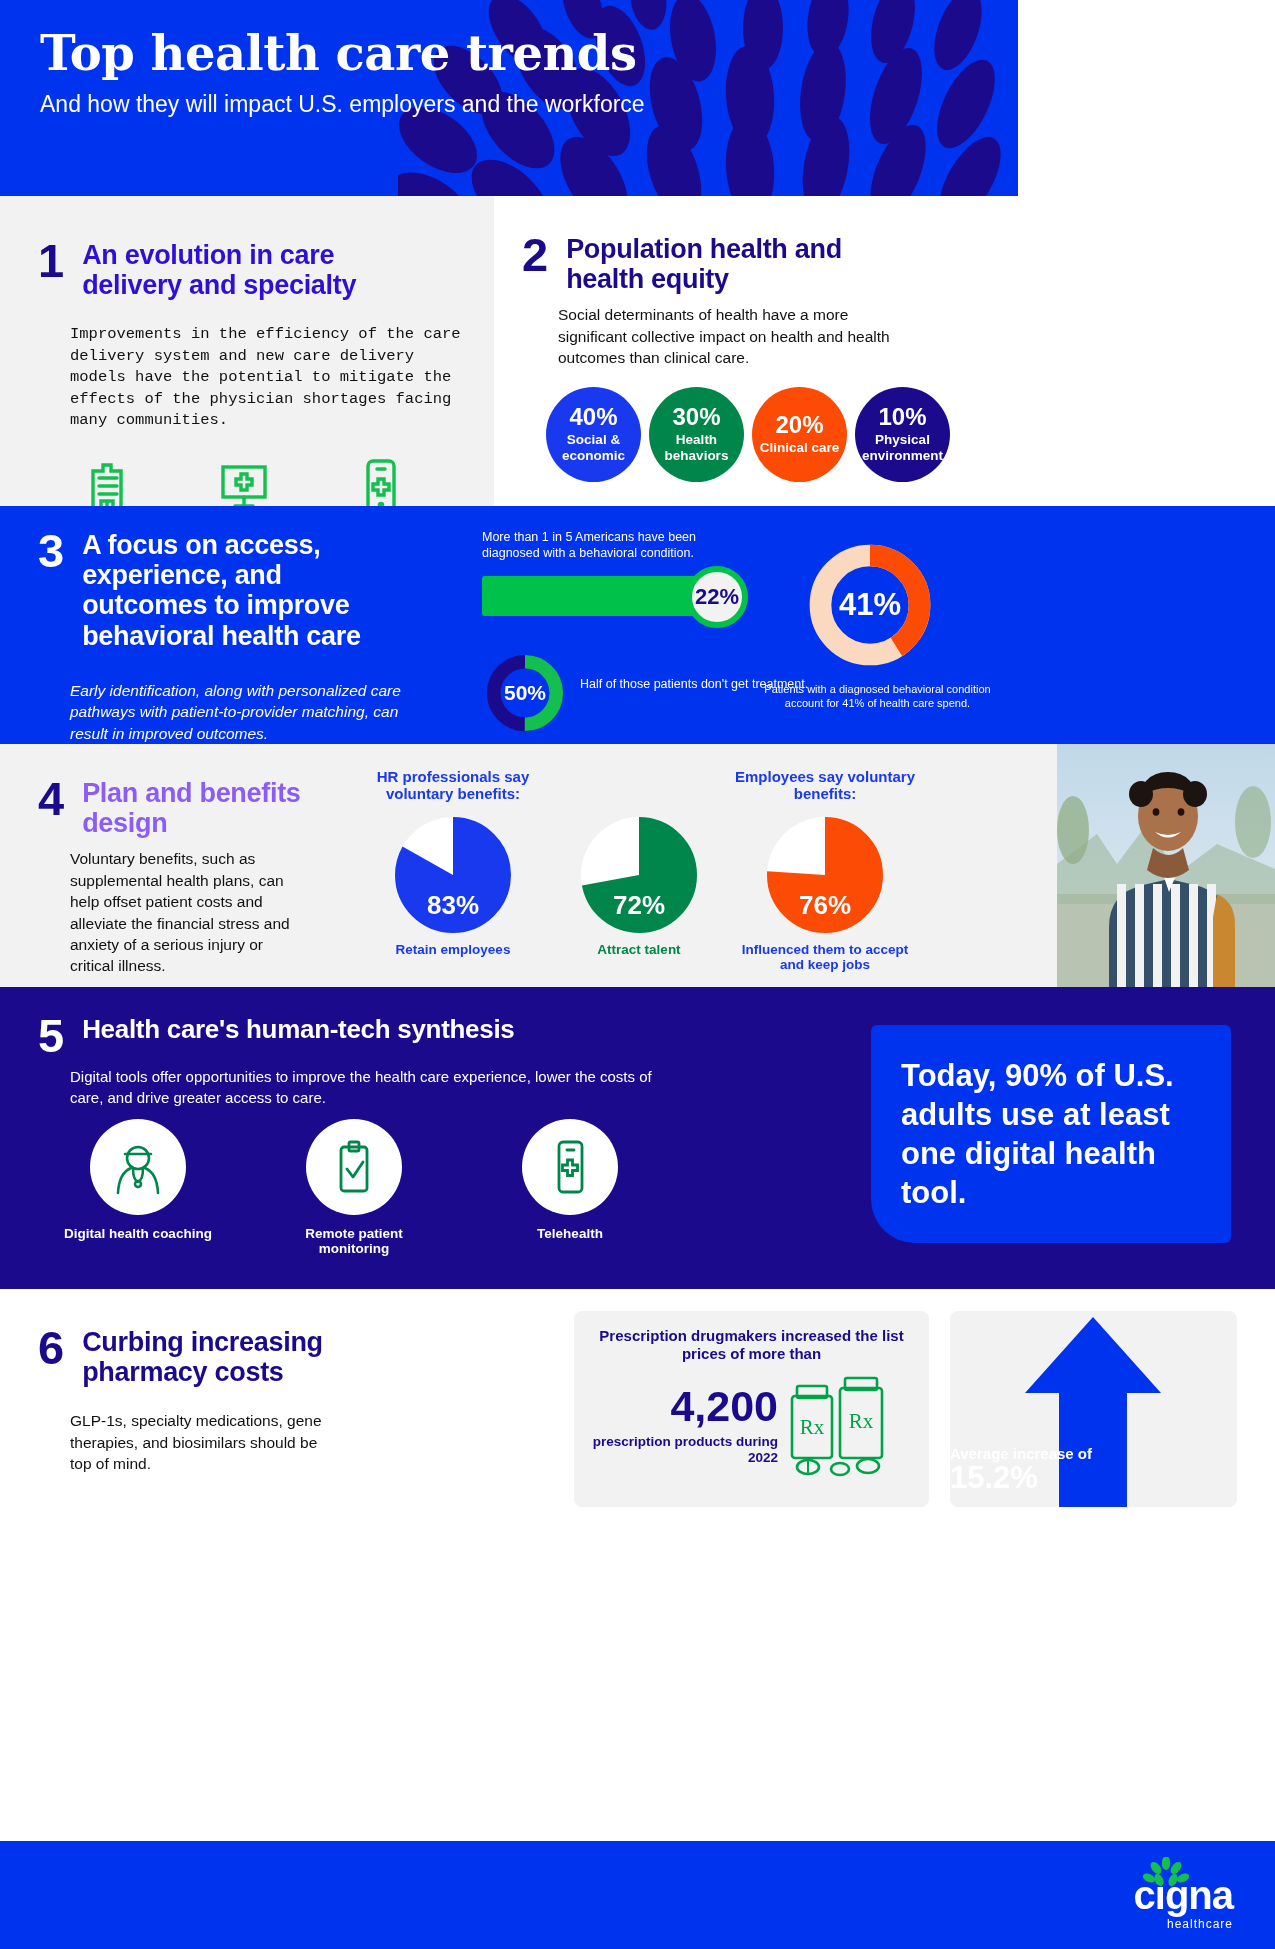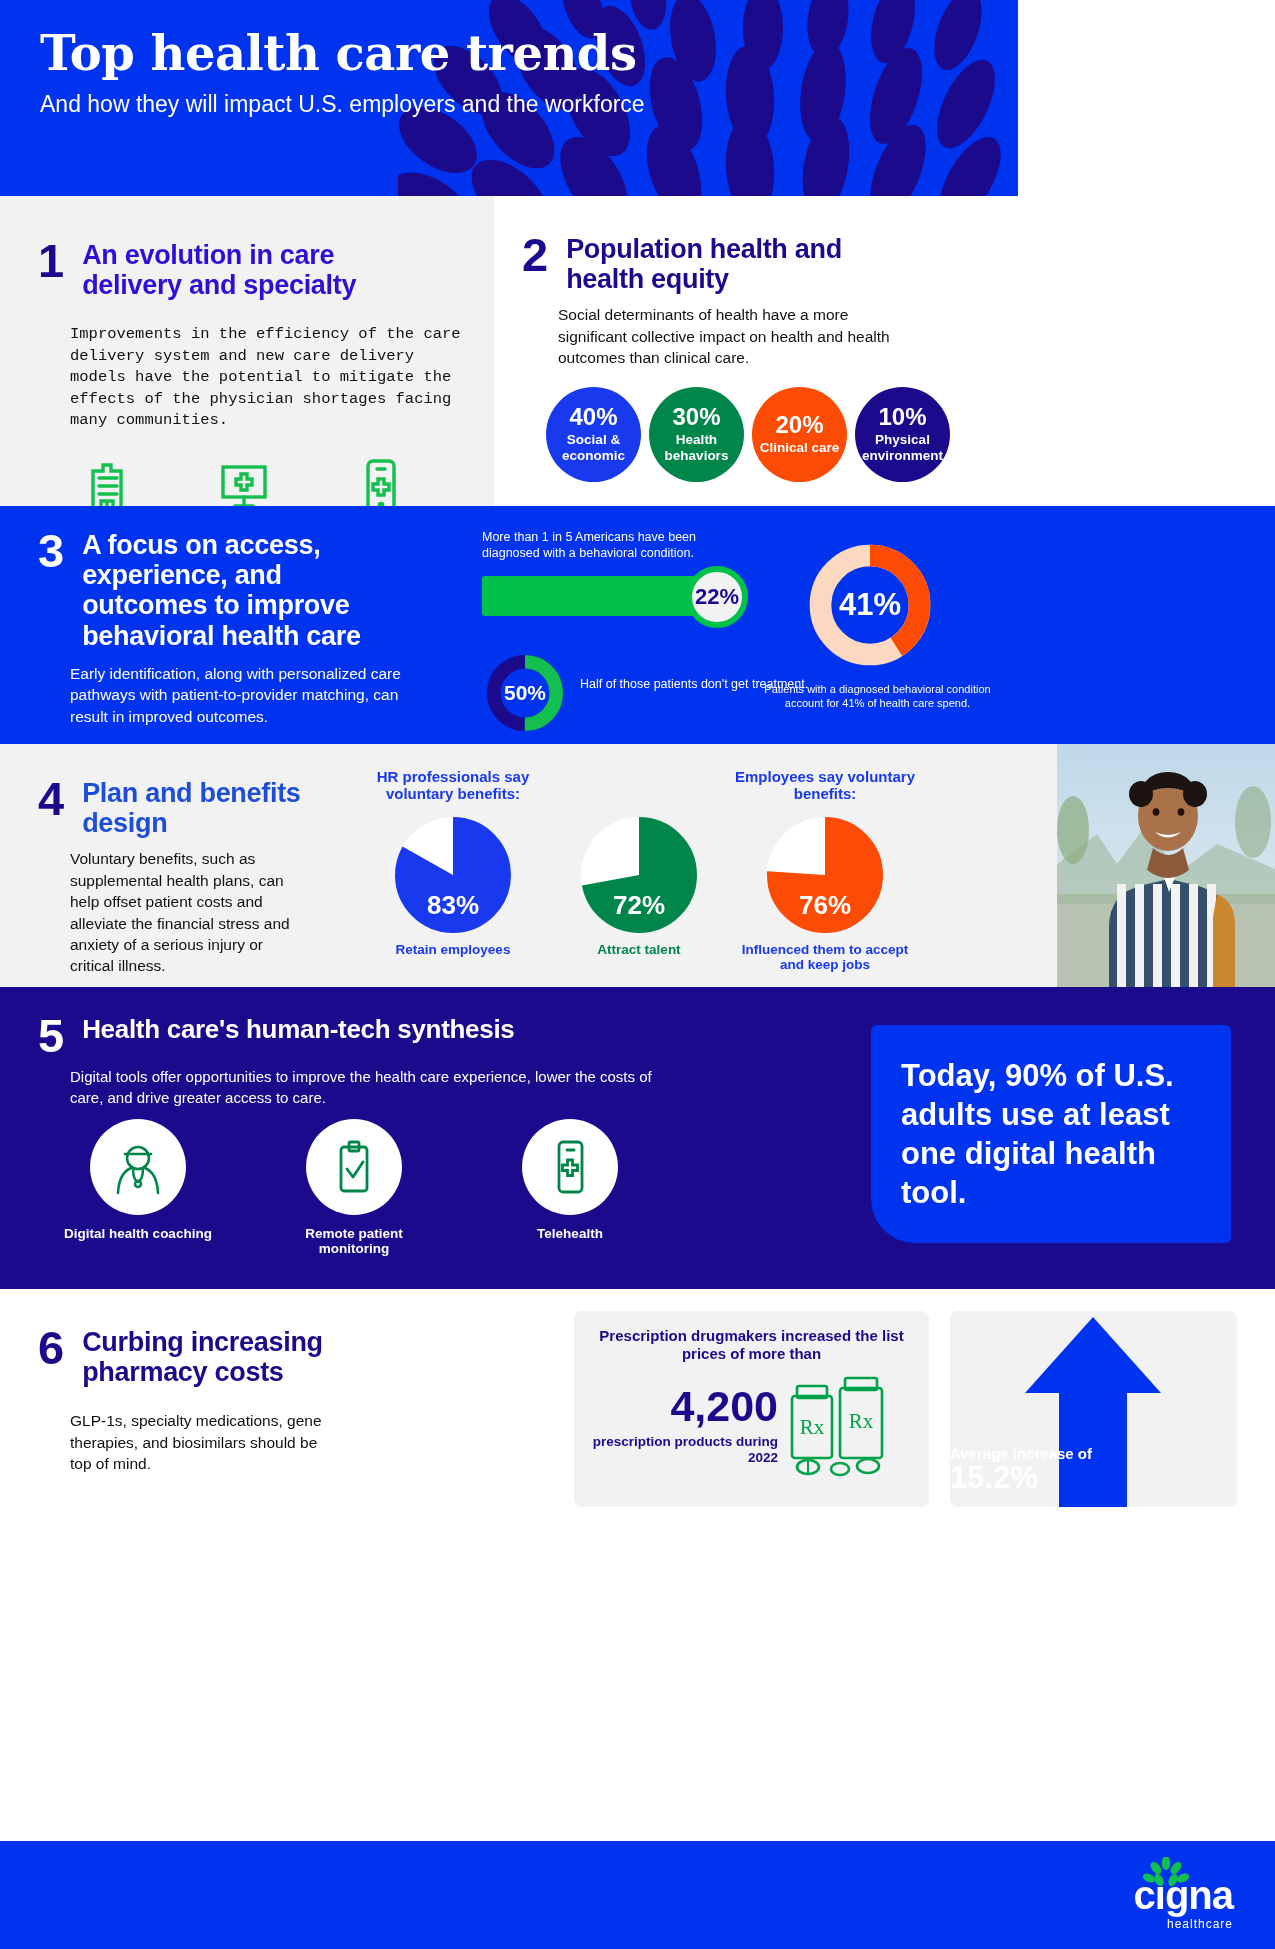--- a/index.html
+++ b/index.html
@@ -88,21 +88,21 @@
   .d41-label {
     position:absolute; left:0; top:0; width:130px; height:130px;
     display:flex; align-items:center; justify-content:center;
     font-size:31px; font-weight:700; color:#fff;
   }
   .d41-cap { position:absolute; left:290px; top:158px; width:235px; text-align:center; font-size:11px; line-height:1.28; color:#fff; font-weight:400; }
 
   
   .sec4 { width:1275px; height:243px; background:#F2F2F2; position:relative; padding:34px 0 0 38px; }
   .sec4 .num { color:#1B0A8C; }
-  .sec4 .sec-title { color:#1d4ed8; }
+  .sec4 .sec-title { color:#8b5cf6; }
   .sec4 .sec-body { color:#111; }
   .s4-left { width:300px; }
   .pies { position:absolute; left:360px; top:24px; width:560px; display:flex; }
   .pie-grp { width:186px; text-align:center; }
   .pie-head { font-size:15px; font-weight:700; line-height:1.15; }
   .pie-wrap { position:relative; width:116px; height:116px; margin:14px auto 0; }
   .pie-lbl {
     position:absolute; left:0; bottom:12px; width:116px; text-align:center;
     font-size:26px; font-weight:700; color:#fff;
   }
@@ -280,21 +280,21 @@
 </div>
 
 <div class="sec3">
   <div class="s3-left">
     <div class="head-flex">
       <div class="num">3</div>
       <div style="width:330px;">
         <div class="sec-title">A focus on access, experience, and outcomes to improve behavioral health care</div>
       </div>
     </div>
-    <div class="sec-body" style="margin-top:12px;width:380px;padding-left:32px;">Early identification, along with personalized care pathways with patient-to-provider matching, can result in improved outcomes.</div>
+    <div class="sec-body" style="margin-top:29px;width:380px;padding-left:32px;font-style:italic;">Early identification, along with personalized care pathways with patient-to-provider matching, can result in improved outcomes.</div>
   </div>
 
   <div class="s3-right">
     <div class="s3-cap" style="position:absolute;left:12px;top:6px;width:230px;">More than 1 in 5 Americans have been diagnosed with a behavioral condition.</div>
 
     <div class="bar-wrap">
       <div class="bar"></div>
       <div class="bubble22">22%</div>
     </div>
 

